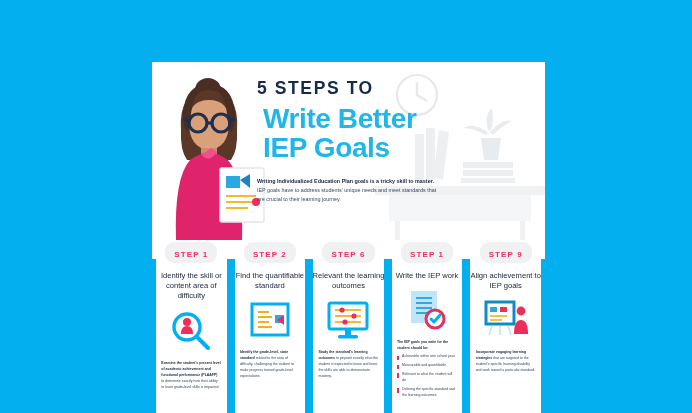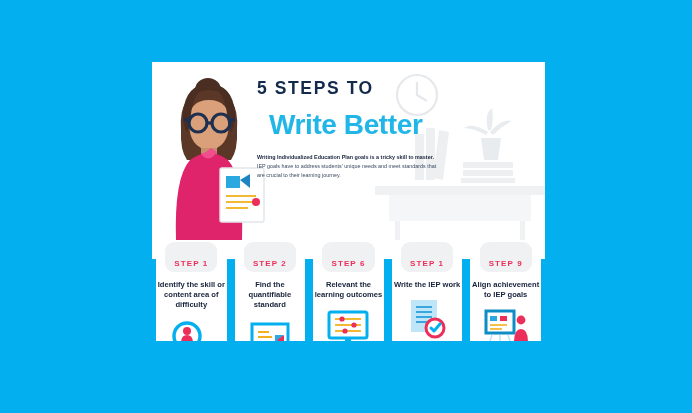--- a/index.html
+++ b/index.html
@@ -8,21 +8,21 @@
     width: 692px;
     height: 413px;
     overflow: hidden;
     background: #03AFEF;
     font-family: "Liberation Sans", sans-serif;
   }
 
   #stage {
     position: relative;
     width: 692px;
-    height: 341px;
+    height: 413px;
     background: #03AFEF;
     overflow: hidden;
   }
 
   
   #page {
     position: absolute;
     left: 152px;
     top: 62px;
     width: 393px;
@@ -73,21 +73,21 @@
     line-height: 1;
     margin: 0 0 6px 0;
   }
 
   .maintitle {
     font-size: 28px;
     font-weight: bold;
     color: #21B6E8;
     line-height: 1.07;
     letter-spacing: -0.4px;
-    margin: 12px;
+    margin: 6px;
   }
 
   .blurb {
     margin: 14px 0 0 0;
     width: 182px;
     font-size: 5.4px;
     line-height: 1.62;
     color: #3A4A60;
   }
   .blurb b { color: #17233B; }
@@ -130,36 +130,36 @@
     top: 19px;
     width: 10px;
     height: 154px;
     background: #03AFEF;
   }
 
   .badge {
     margin-top: 2px;
     background: #F0F1F3;
     border-radius: 9px;
-    padding: 17px 9px 4px 9px;
+    padding: 8px 9px 4px 9px;
     font-size: 8px;
     font-weight: bold;
     letter-spacing: 1.1px;
     color: #EC2E5A;
     white-space: nowrap;
     position: relative;
     z-index: 3;
   }
 
   .steptitle {
     margin-top: 8px;
     width: 74px;
     text-align: center;
     font-size: 7.6px;
-    font-weight: bold;
+    font-weight: normal;
     line-height: 1.34;
     color: #17233B;
     position: relative;
     z-index: 3;
   }
 
   .stepicon {
     margin-top: 7px;
     width: 46px;
     height: 44px;
@@ -276,20 +276,21 @@
             </g>
             <circle cx="100" cy="134" r="4" fill="#EC2E5A"></circle>
           </g>
         </svg>
       </div>
 
       <div class="head-text">
         <div class="eyebrow">5 STEPS TO</div>
         <h1 class="maintitle">
           <span>Write Better</span><br>
+          <span>IEP Goals</span>
         </h1>
         <p class="blurb">
           <b>Writing Individualized Education Plan goals is a tricky skill to master.</b><span> IEP goals have to address students' unique needs and meet standards that are crucial to their learning journey.</span>
         </p>
       </div>
     </div>
 
     <div class="steps">
 
       <div class="stepcol">

